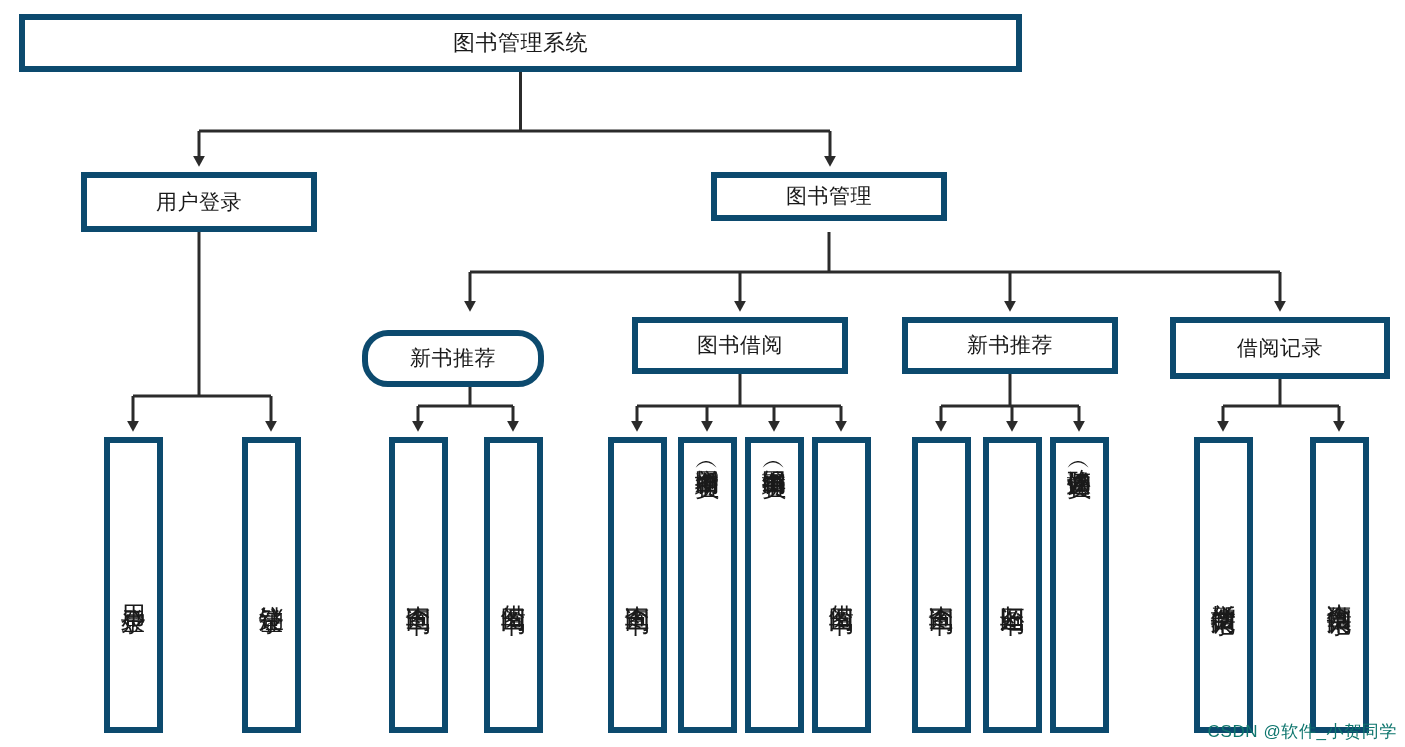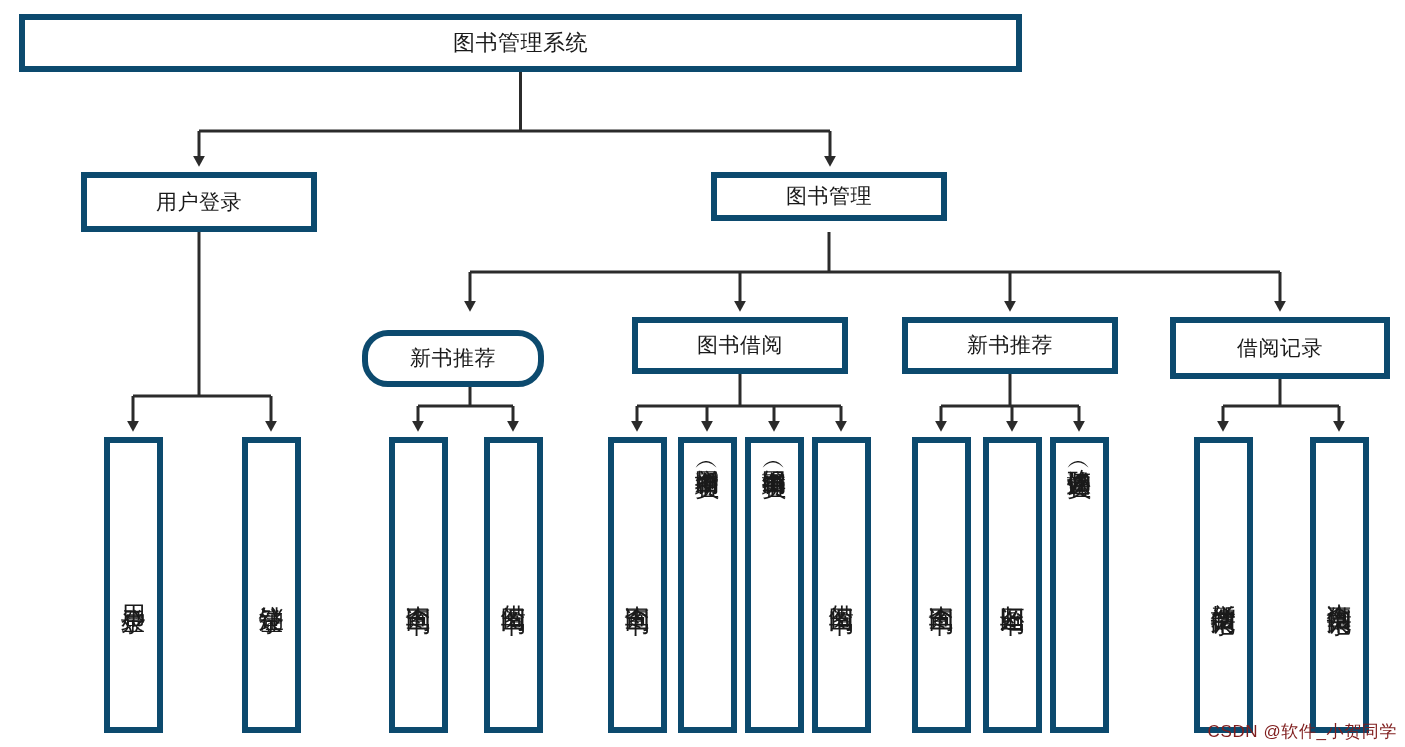--- a/index.html
+++ b/index.html
@@ -68,21 +68,21 @@
     letter-spacing: 1px;
   }
   .node.v.mid .lbl {
     align-self: center;
   }
   .watermark {
     position: absolute;
     right: 8px;
     bottom: 4px;
     font-size: 17px;
-    color: #7f1d1d;
+    color: #0f766e;
     letter-spacing: 0.6px;
     z-index: 3;
     white-space: nowrap;
     margin-left: 20px;
   }
 </style>
 </head>
 <body>
 
 <div id="canvas">

